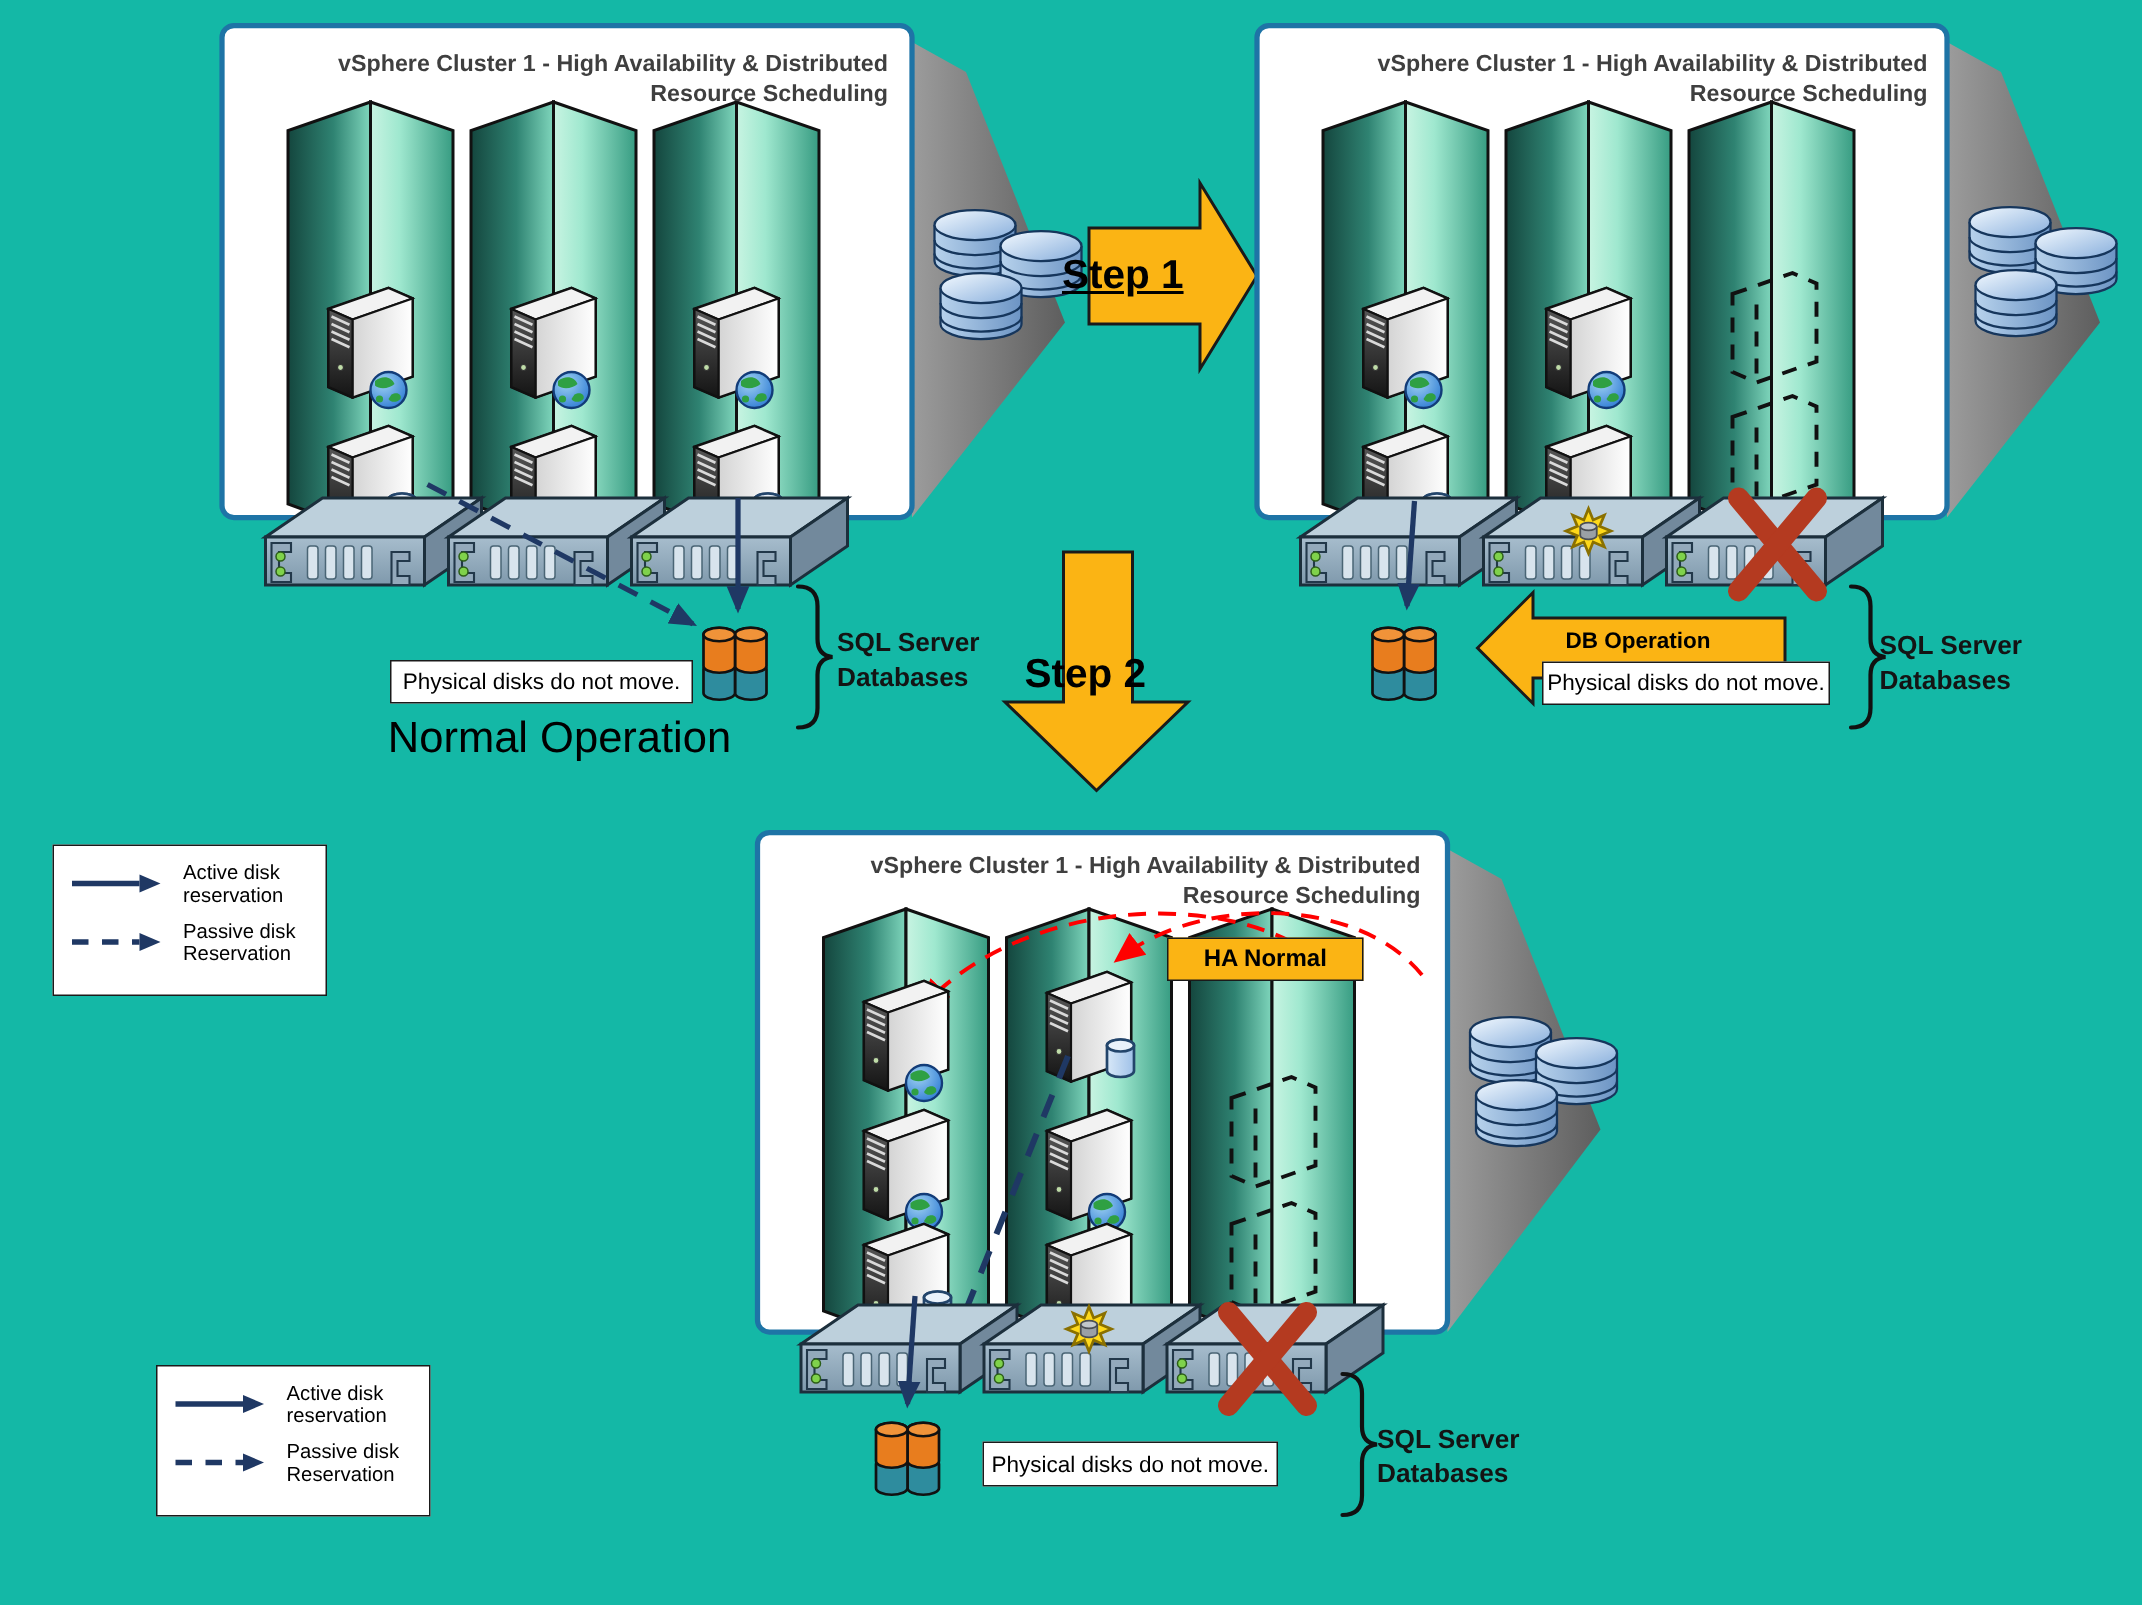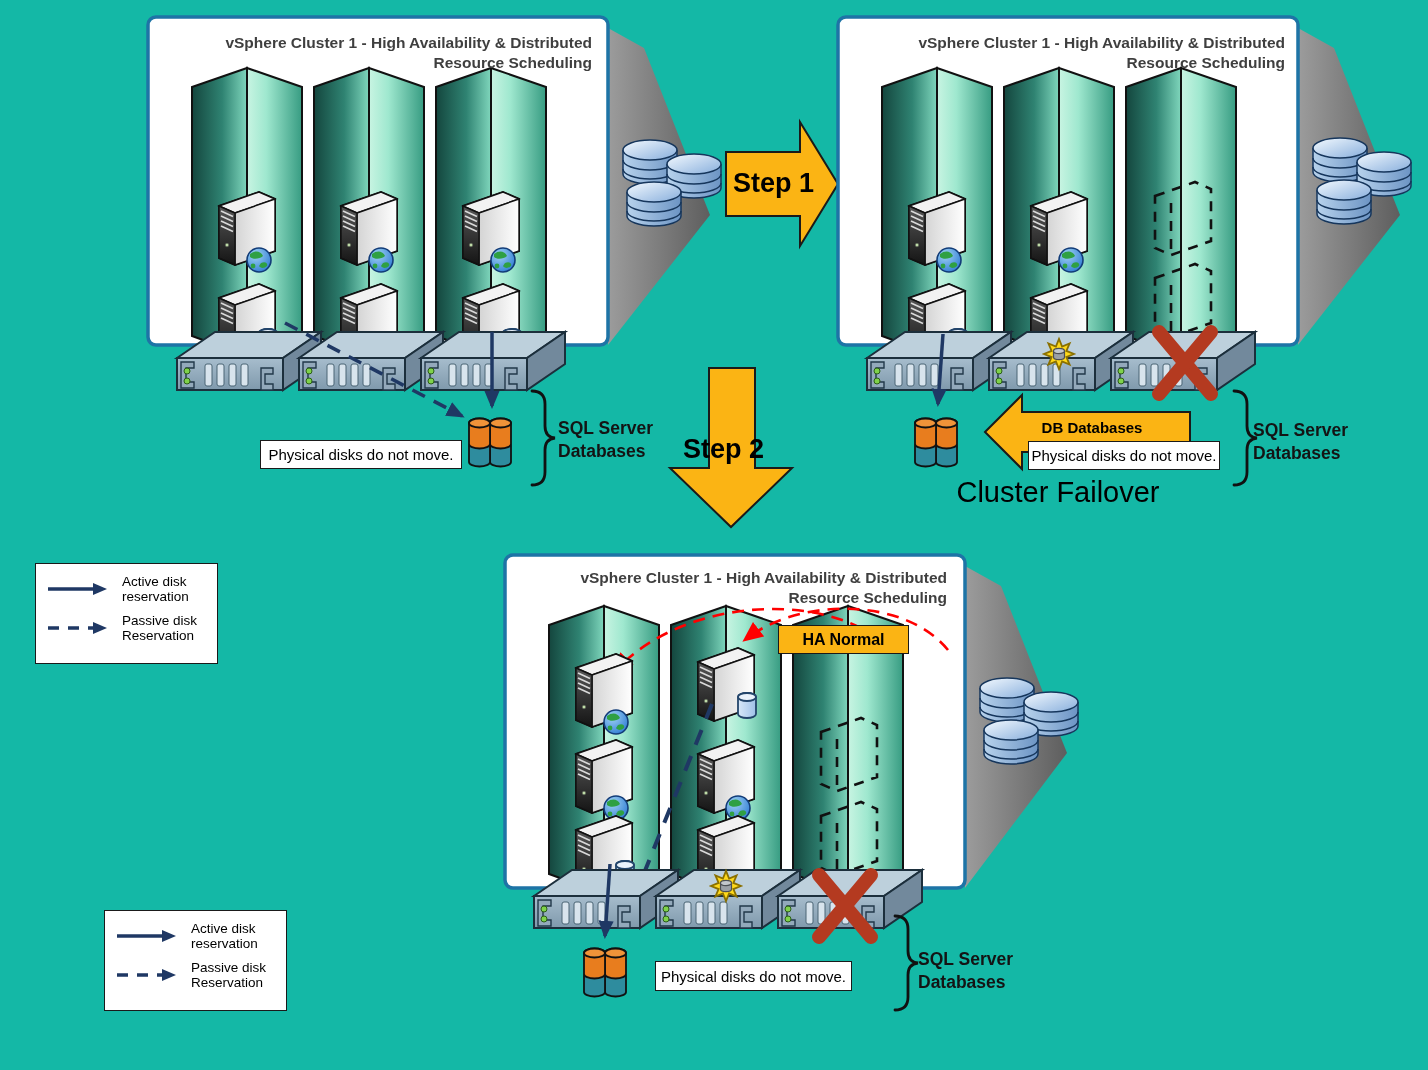--- a/index.html
+++ b/index.html
@@ -279,43 +279,43 @@
   </div>
   <div class="abs cluster-title" style="left:880px;top:33px;width:405px;">
     <div>vSphere Cluster 1 - High Availability &amp; Distributed</div>
     <div>Resource Scheduling</div>
   </div>
   <div class="abs cluster-title" style="left:545px;top:568px;width:402px;">
     <div>vSphere Cluster 1 - High Availability &amp; Distributed</div>
     <div>Resource Scheduling</div>
   </div>
 
-  <div class="abs step-label" style="left:733px;top:168px;">Step 1</div>
+  <div class="abs step-label" style="left:708px;top:168px;text-decoration:underline;">Step 1</div>
   <div class="abs step-label" style="left:683px;top:434px;">Step 2</div>
 
   <div class="abs note-box" style="left:260px;top:440px;width:200px;height:27px;">Physical disks do not move.</div>
-  <div class="abs mini-arrow-label" style="left:1022px;top:419px;width:140px;">DB Databases</div>
+  <div class="abs mini-arrow-label" style="left:1022px;top:419px;width:140px;">DB Operation</div>
   <div class="abs note-box" style="left:1028px;top:441px;width:190px;height:27px;">Physical disks do not move.</div>
   <div class="abs ha-box" style="left:778px;top:625px;width:129px;height:27px;">HA Normal</div>
   <div class="abs note-box" style="left:655px;top:961px;width:195px;height:28px;">Physical disks do not move.</div>
 
   <div class="abs sql-label" style="left:558px;top:417px;">
     <div>SQL Server</div>
     <div>Databases</div>
   </div>
   <div class="abs sql-label" style="left:1253px;top:419px;">
     <div>SQL Server</div>
     <div>Databases</div>
   </div>
   <div class="abs sql-label" style="left:918px;top:948px;">
     <div>SQL Server</div>
     <div>Databases</div>
   </div>
 
-  <div class="abs caption" style="left:933px;top:476px;width:250px;">Cluster Failover</div>
+  <div class="abs caption" style="left:248px;top:476px;width:250px;">Normal Operation</div>
 
   <div class="abs legend" style="left:35px;top:563px;width:183px;height:101px;">
     <div class="legend-row">
       <svg width="64" height="16">
         <line x1="2" y1="8" x2="47" y2="8" stroke="#1F3864" stroke-width="3.6"></line>
         <polygon points="47,2 61,8 47,14" fill="#1F3864"></polygon>
       </svg>
       <div class="legend-text">
         <div>Active disk</div>
         <div>reservation</div>

